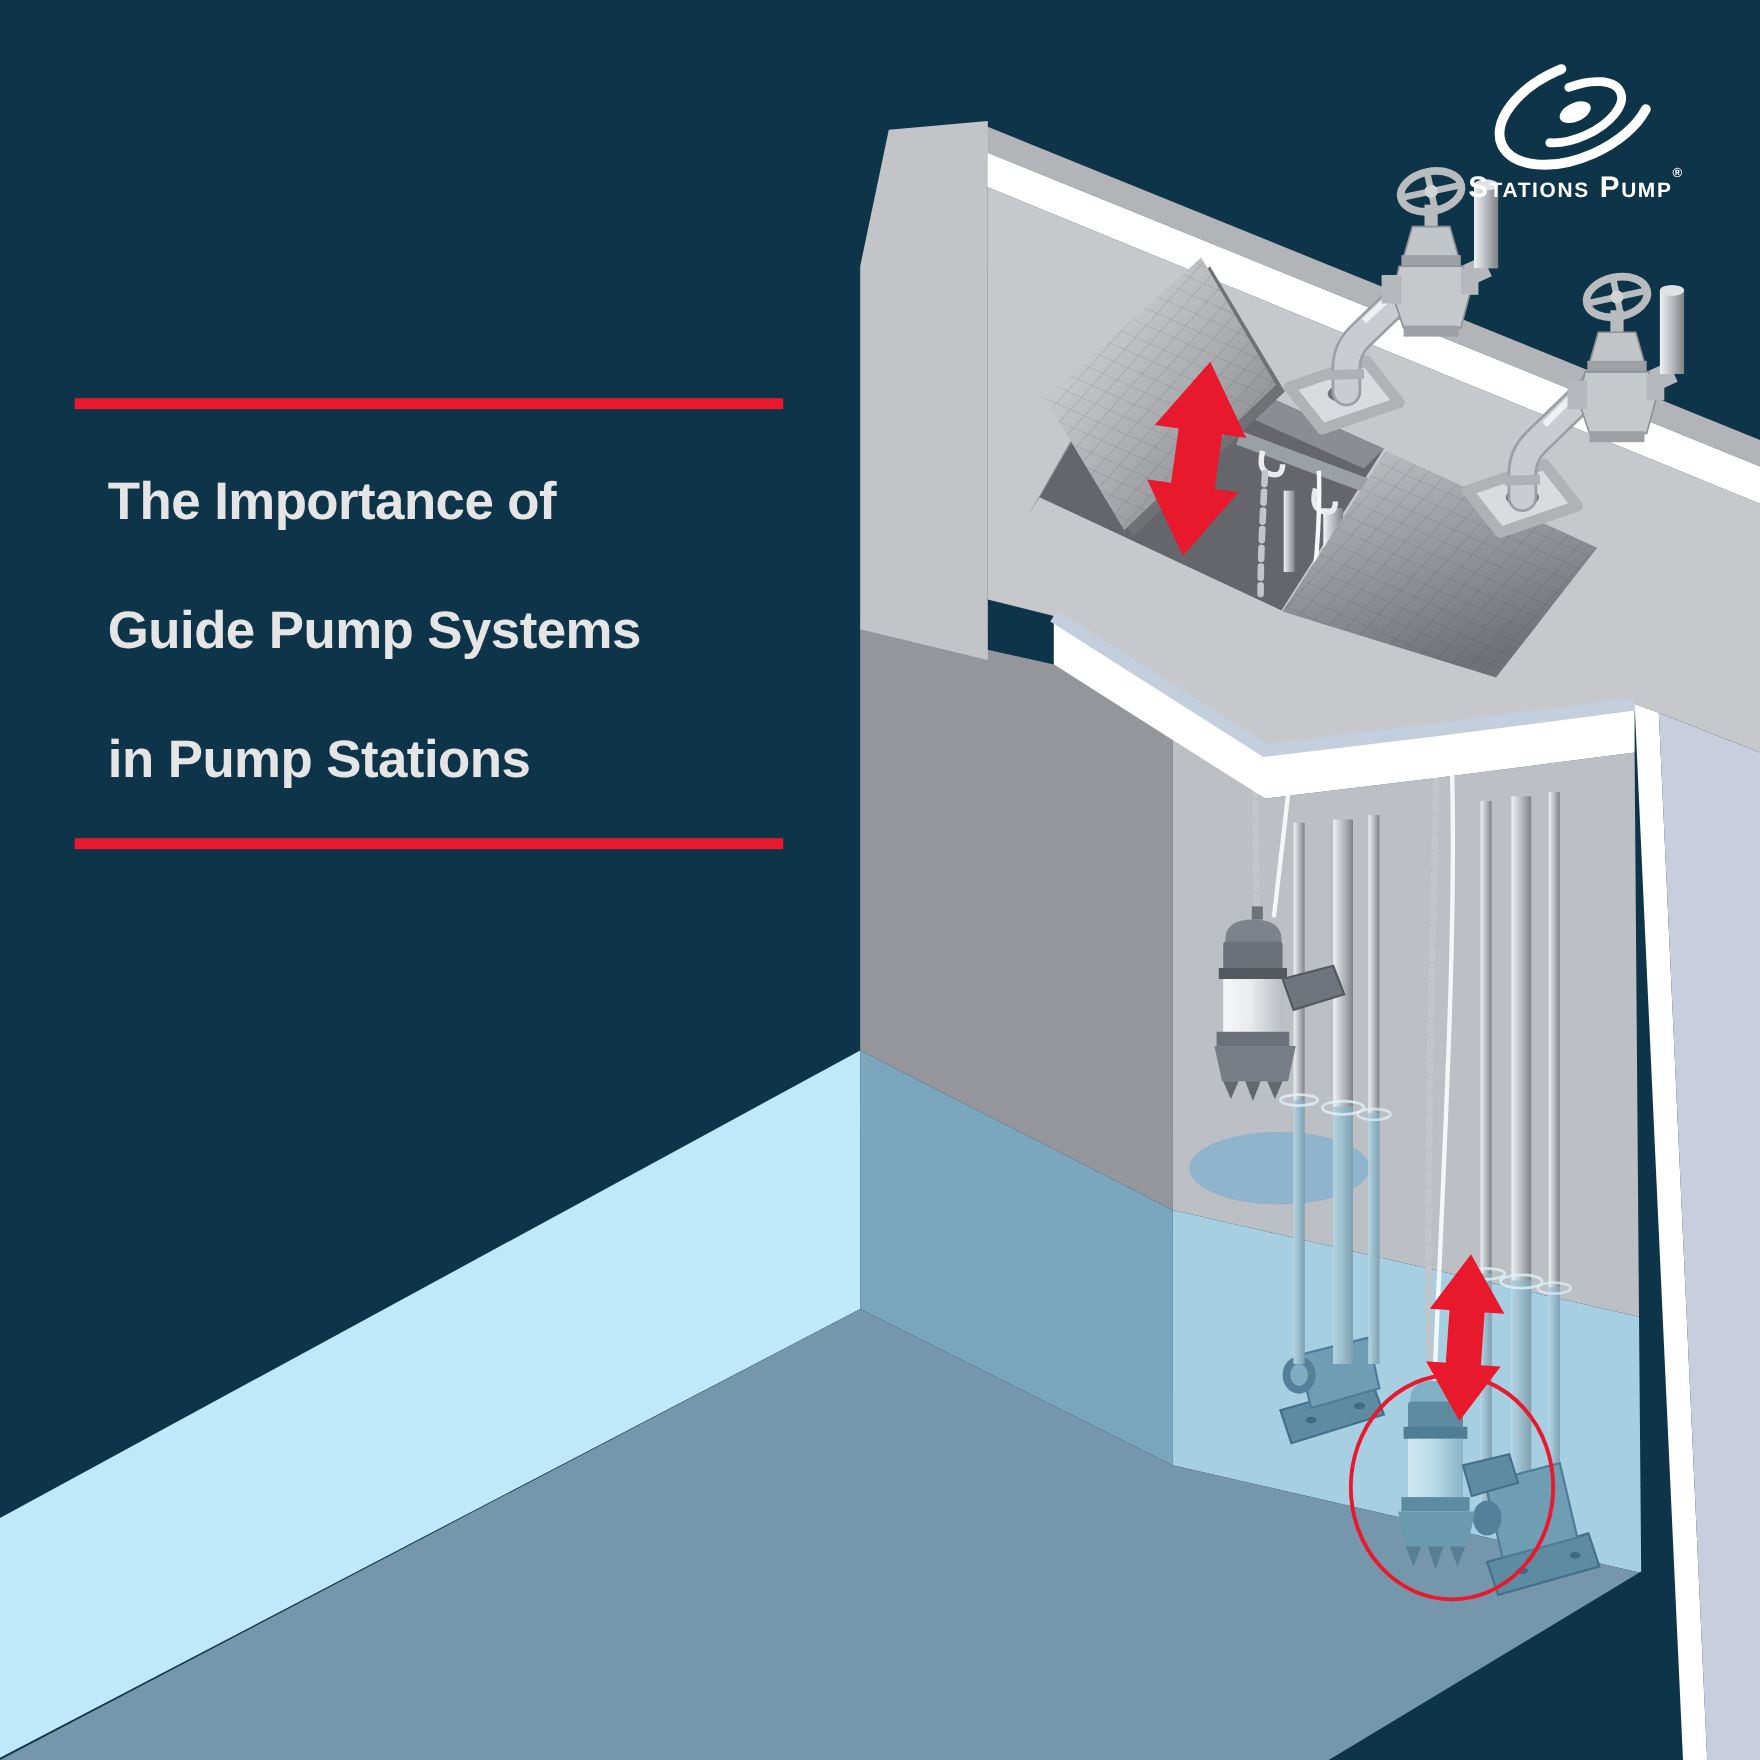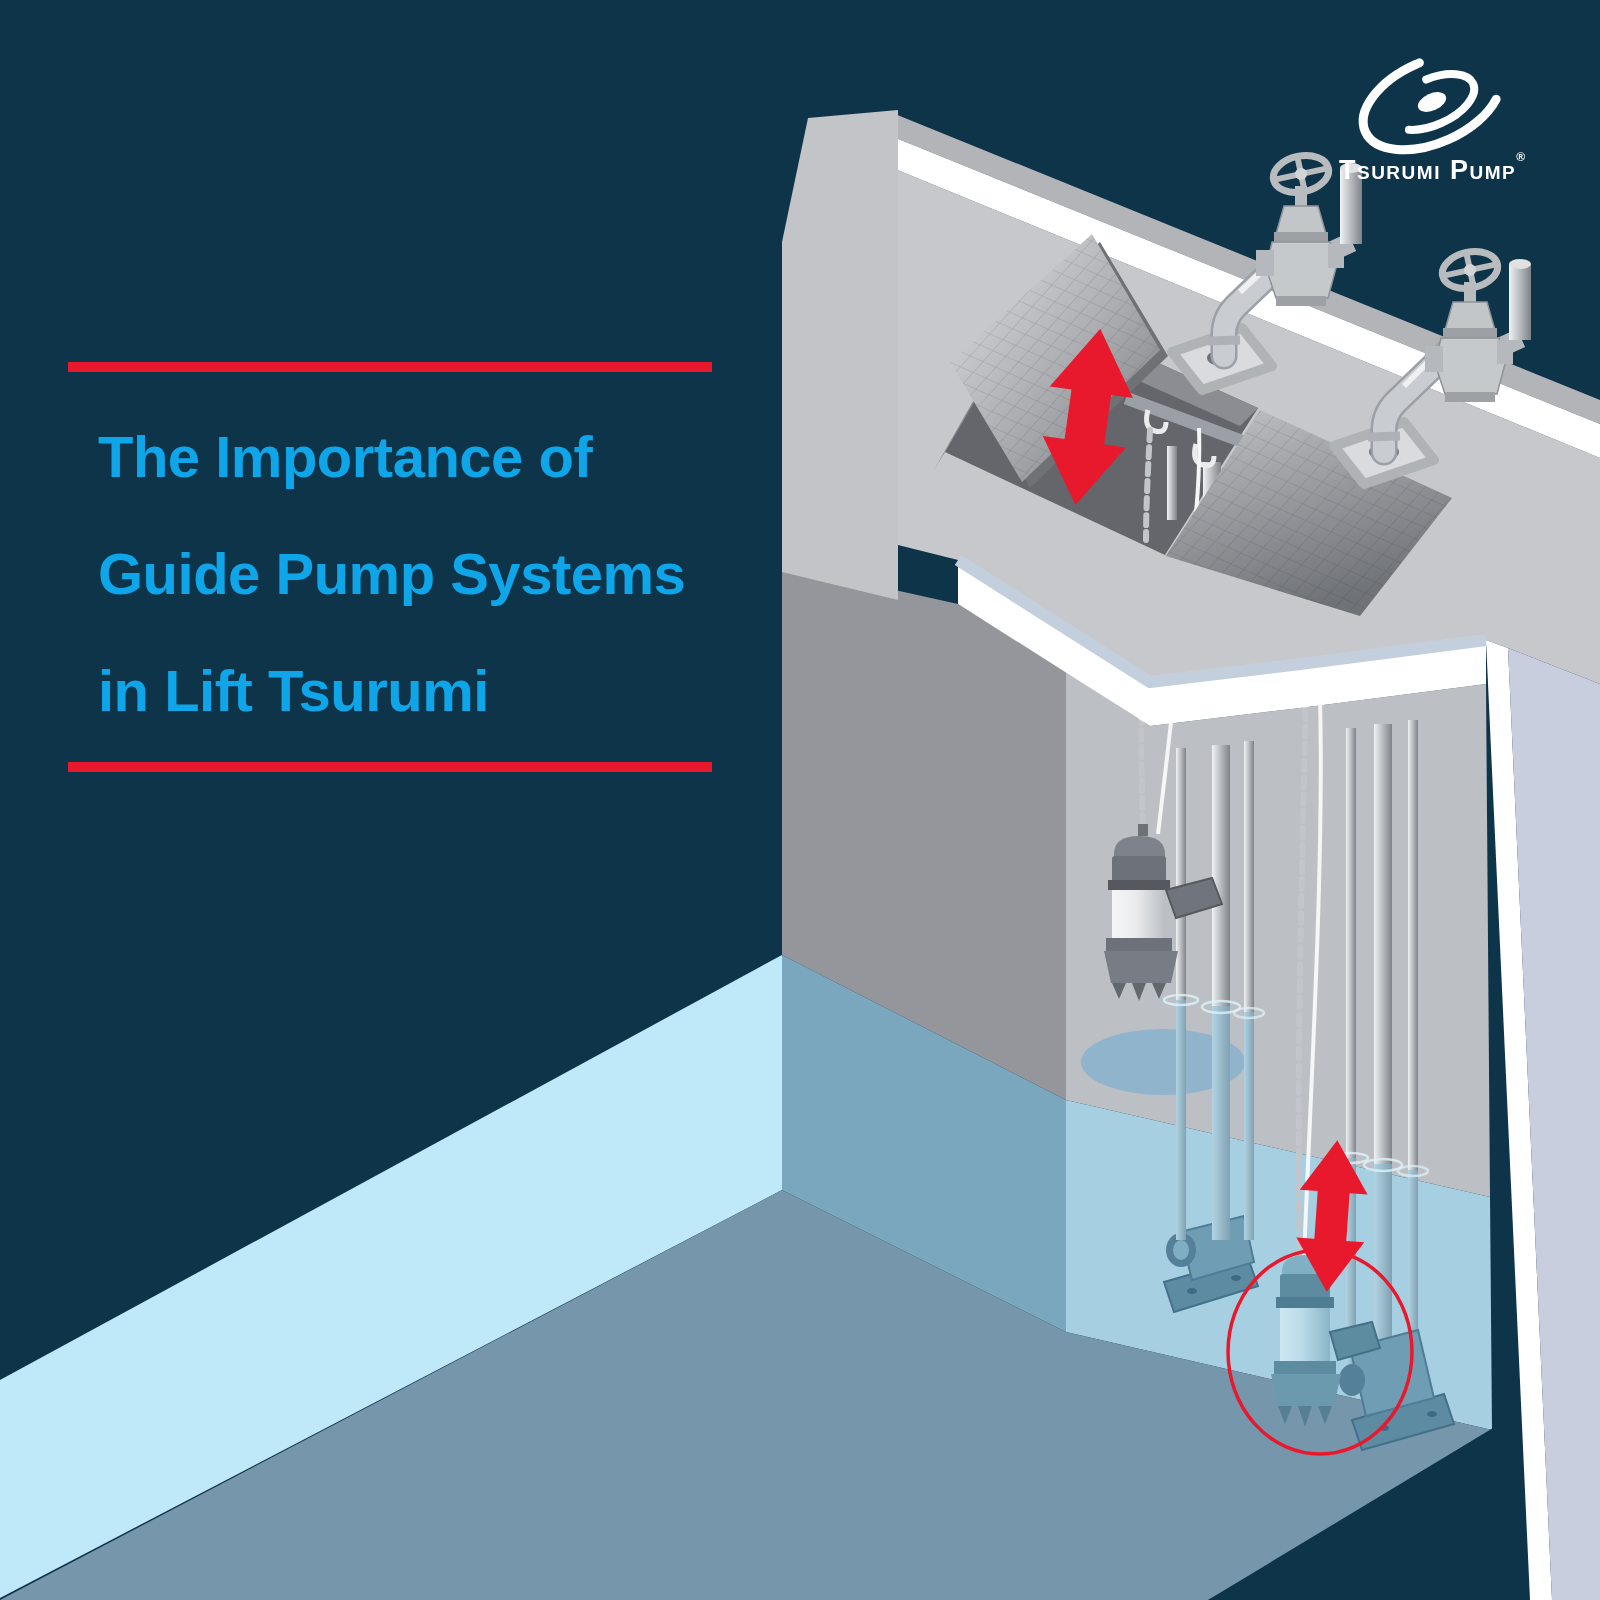--- a/index.html
+++ b/index.html
@@ -7,21 +7,21 @@
     position:relative;width:1600px;height:1600px;overflow:hidden;
     background:#0e3449;font-family:"Liberation Sans", sans-serif;
   }
   .scene-svg{position:absolute;left:0;top:0;width:1600px;height:1600px;}
   
   .rule{position:absolute;left:68px;width:644px;height:10px;background:#e8192c;}
   .rule-top{top:362px;}
   .rule-bottom{top:762px;}
   .title{
     position:absolute;left:98px;top:398px;width:640px;
-    color:#0ea5e9;font-weight:bold;font-size:58px;line-height:117px;
+    color:#e5e5e5;font-weight:bold;font-size:48px;line-height:117px;
     letter-spacing:-0.5px;
   }
   
   .brand{
     position:absolute;left:1332px;top:150px;width:200px;text-align:center;
     color:#ffffff;font-weight:bold;font-size:27px;letter-spacing:1.5px;
     font-variant:small-caps;
   }
   .brand sup{font-size:12px;letter-spacing:0;vertical-align:18px;}
 </style>
@@ -261,21 +261,21 @@
     <ellipse rx="73" ry="41" fill="none" stroke="#ffffff" stroke-width="9" stroke-dasharray="250 120" stroke-dashoffset="-28" stroke-linecap="round"></ellipse>
     <ellipse rx="45" ry="23" fill="none" stroke="#ffffff" stroke-width="8" stroke-dasharray="132 80" stroke-dashoffset="44" stroke-linecap="round"></ellipse>
     <ellipse rx="15" ry="8.5" fill="#ffffff"></ellipse>
   </g>
 </svg>
 
   <div class="rule rule-top"></div>
   <div class="title">
     <div>The Importance of</div>
     <div>Guide Pump Systems</div>
-    <div>in Lift Tsurumi</div>
+    <div>in Pump Stations</div>
   </div>
   <div class="rule rule-bottom"></div>
 
   <div class="brand">
-    <span>Tsurumi Pump</span><sup>®</sup>
+    <span>Stations Pump</span><sup>®</sup>
   </div>
 
 </div>
 
 </body></html>

